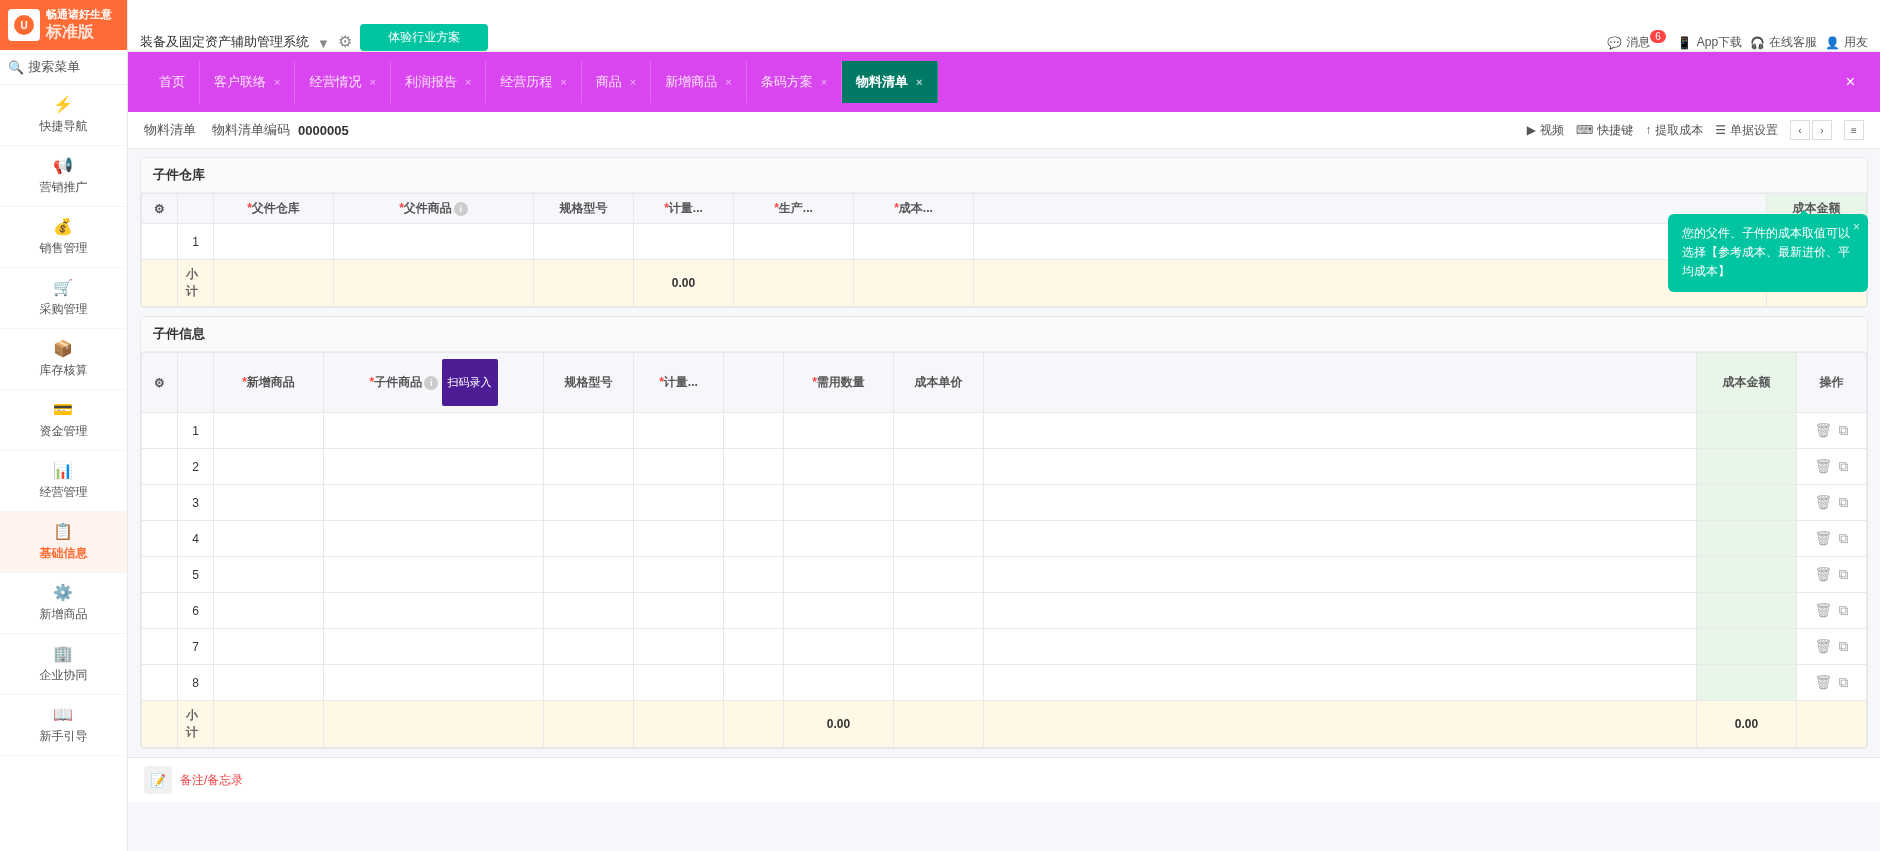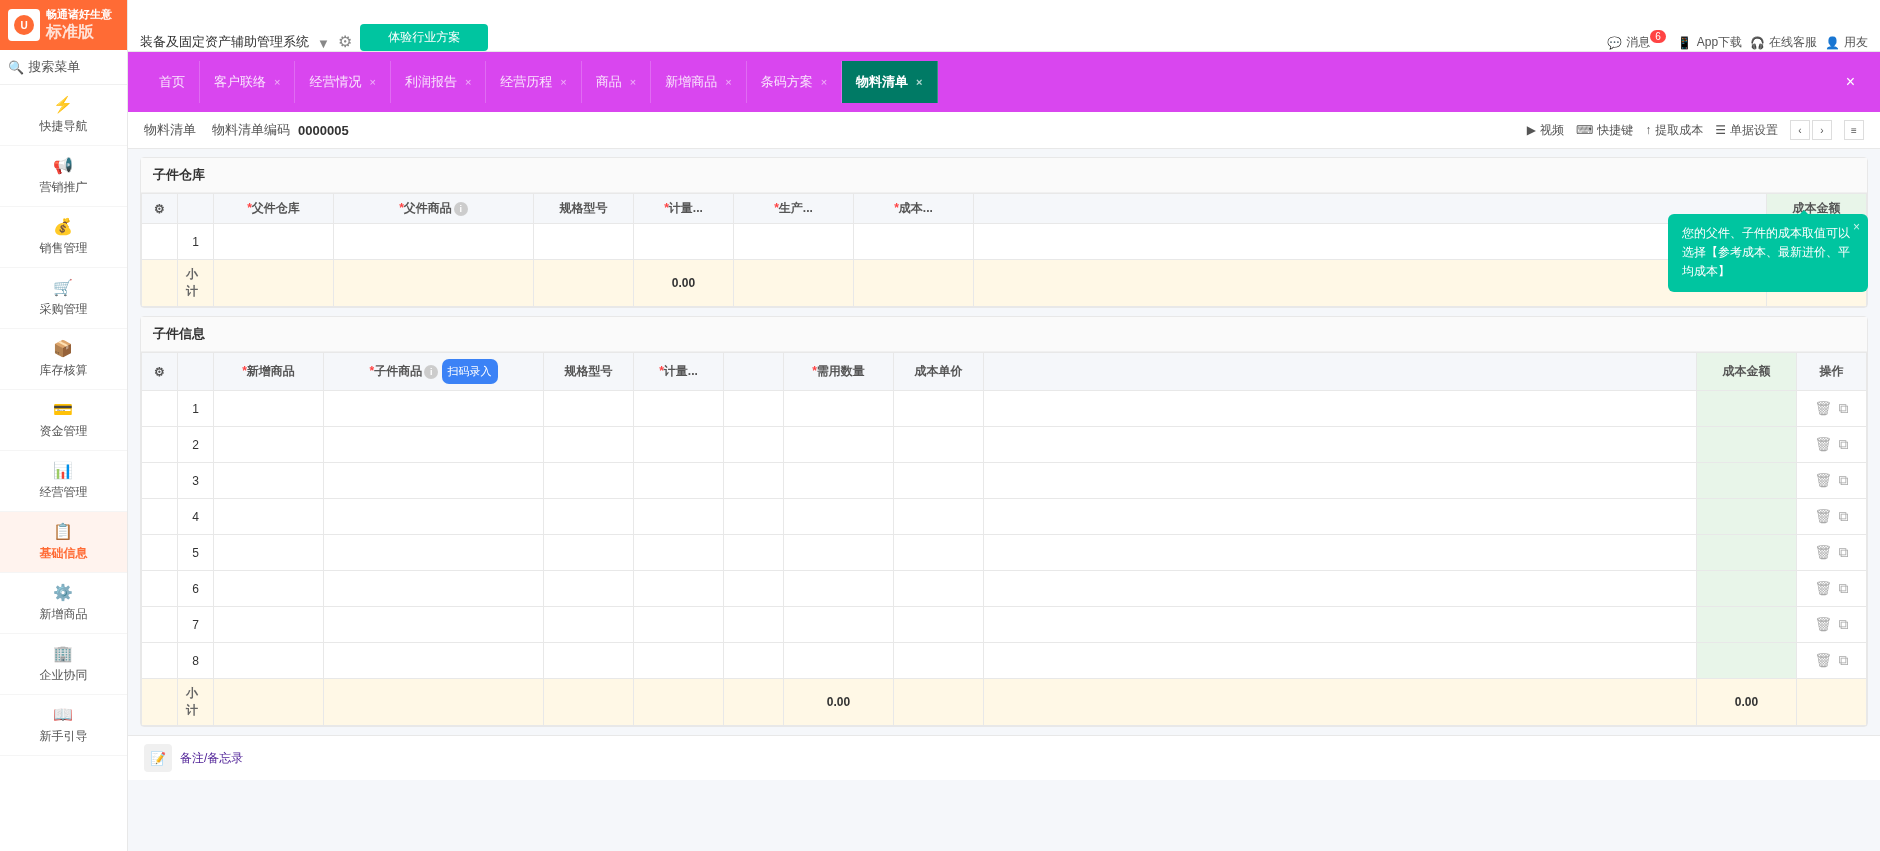--- a/index.html
+++ b/index.html
@@ -52,34 +52,34 @@
 
     
     .data-table { width: 100%; border-collapse: collapse; }
     .data-table th { background: #f5f7fa; border: 1px solid #e8e8e8; padding: 6px 8px; font-size: 12px; color: #555; text-align: center; white-space: nowrap; }
     .data-table td { border: 1px solid #e8e8e8; padding: 6px 8px; font-size: 12px; color: #333; text-align: center; height: 36px; }
     .subtotal-row td { background: #fff8e6; font-weight: bold; }
     .required-star { color: #ff4444; }
     .col-settings { width: 36px; }
     .col-num { width: 36px; color: #999; }
     .col-action { width: 70px; }
-    .scan-btn { background: #3b82f6; color: #fff; border: none; padding: 5px 6px; border-radius: 7px; font-size: 11px; cursor: pointer; }
+    .scan-btn { background: #4c1d95; color: #fff; border: none; padding: 16px 6px; border-radius: 2px; font-size: 11px; cursor: pointer; }
     .action-icons { display: flex; gap: 6px; justify-content: center; }
     .action-icon { color: #aaa; cursor: pointer; font-size: 14px; }
 
     
     .tooltip-box { position: absolute; right: 200px; top: 140px; background: #00c5a0; color: #fff; padding: 10px 14px; border-radius: 6px; font-size: 12px; line-height: 1.6; max-width: 200px; z-index: 100; }
     .tooltip-box::before { content: ''; position: absolute; top: -8px; right: 60px; border: 4px solid transparent; border-bottom-color: #00c5a0; }
     .tooltip-close { position: absolute; top: 4px; right: 8px; cursor: pointer; font-size: 12px; opacity: 0.8; }
     .cost-amount-col { background: #e8f5e9; }
 
     
     .bottom-bar { background: #fff; border-top: 1px solid #e8e8e8; padding: 8px 16px; display: flex; align-items: center; gap: 8px; }
     .bottom-icon { width: 28px; height: 28px; background: #f0f0f0; border-radius: 4px; display: flex; align-items: center; justify-content: center; cursor: pointer; }
-    .bottom-text { color: #4c1d95; font-size: 12px; }
+    .bottom-text { color: #ef4444; font-size: 12px; }
     
     
     .content-wrapper { position: relative; }
     
     .info-icon { display: inline-block; width: 14px; height: 14px; background: #ccc; border-radius: 50%; color: #fff; font-size: 9px; text-align: center; line-height: 14px; cursor: pointer; margin-left: 2px; }
   </style>
 </head>
 <body>
 
 <div class="sidebar">

